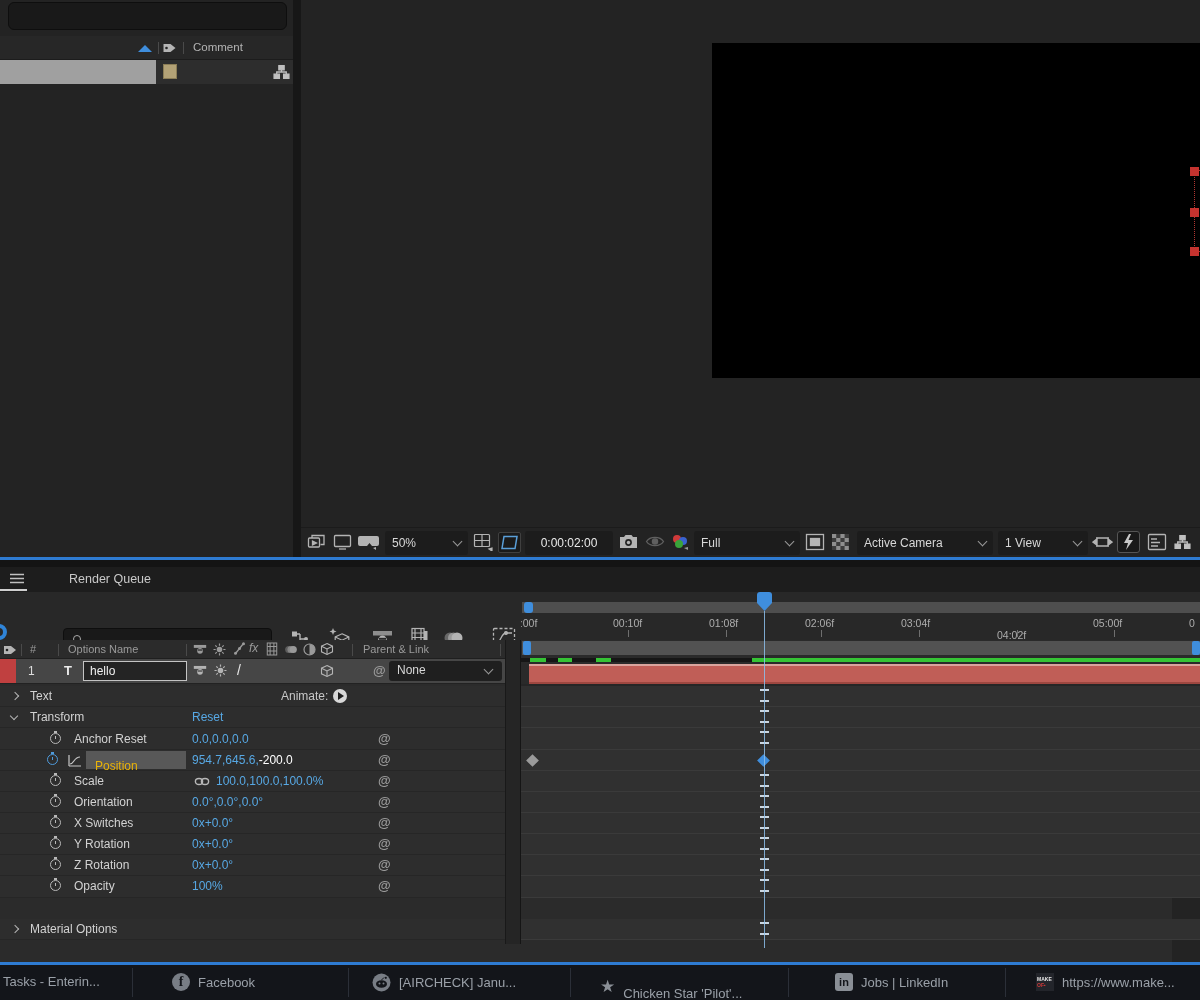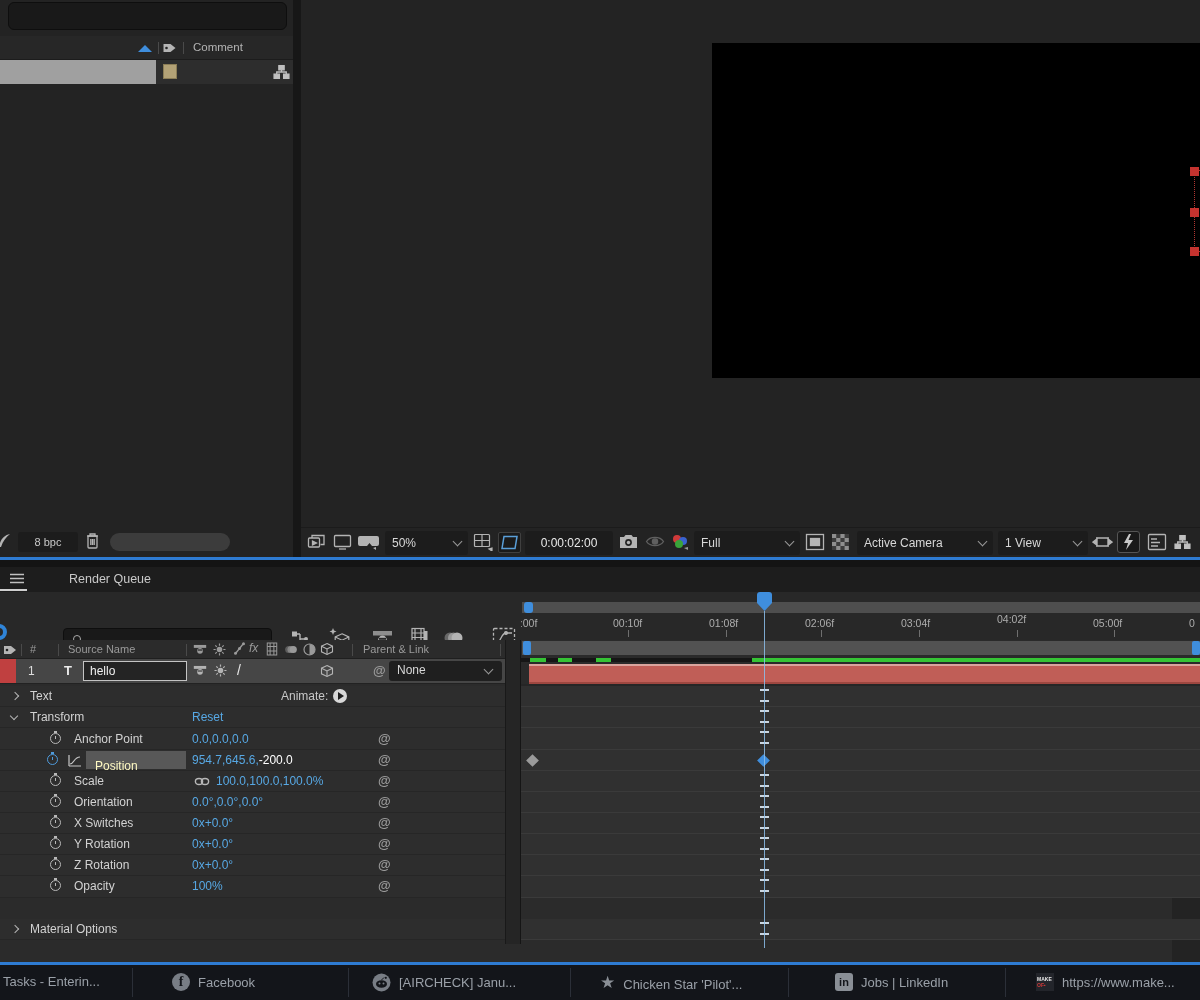--- a/index.html
+++ b/index.html
@@ -78,38 +78,20 @@
     <div class="abs" style="left:0;top:60px;width:295px;height:24px;background:#2d2d2d">
       <div class="abs" style="left:0;top:0;width:156px;height:24px;background:#a0a0a0"></div>
       <div class="abs" style="left:163px;top:4px;width:14px;height:15px;background:#b3a276;border:1px solid #8b7d56"></div>
       <span class="abs" style="left:273px;top:4px">
         <svg width="17" height="16" viewBox="0 0 16 15">
             <use href="#sym-flowchart"></use>
           </svg>
       </span>
     </div>
 
-    <div class="abs" style="left:0;top:529px;width:295px;height:28px;background:#232323">
-      <span class="abs" style="left:-4px;top:3px">
-        <svg width="16" height="18" viewBox="0 0 16 18">
-            <path d="M14 2 C8 3 4 8 3 15 L5 15 C7 9 10 5 14 2 Z" fill="#b4b4b4"></path>
-          </svg>
-      </span>
-      <div class="abs" style="left:18px;top:3px;width:60px;height:20px;background:#1c1c1c;border-radius:3px;text-align:center;line-height:20px;font-size:11px;color:#c8c8c8">
-        <span>8 bpc</span>
-      </div>
-      <span class="abs" style="left:84px;top:2px">
-        <svg width="17" height="20" viewBox="0 0 17 20" stroke="#b4b4b4" stroke-width="1.3" fill="none">
-          <path d="M3 5 h11 M6 5 V3 h5 v2"></path>
-            <rect x="4" y="5" width="9" height="12" rx="1"></rect>
-          <path d="M6.8 8 v6 M8.5 8 v6 M10.2 8 v6"></path>
-        </svg>
-      </span>
-      <div class="abs" style="left:110px;top:4px;width:120px;height:18px;background:#3c3c3c;border-radius:9px"></div>
-    </div>
   </div>
 
   <div class="abs" style="left:293px;top:0;width:8px;height:557px;background:#171717"></div>
 
   <div class="abs" style="left:301px;top:0;width:899px;height:557px;background:#232323">
 
     <div class="abs" style="left:411px;top:43px;width:488px;height:335px;background:#000;overflow:hidden">
 
       <div class="abs" style="left:482px;top:127px;width:236px;height:82px;border:1px dotted #b23430"></div>
       <div class="abs" style="left:480px;top:113px;width:240px;height:90px;color:#fff;font-size:86px;font-weight:bold;letter-spacing:-3px;line-height:90px;text-align:center">hello</div>
@@ -314,21 +296,21 @@
     <div class="abs" style="left:521px;top:25px;width:679px;height:48px;background:#282828;overflow:hidden">
       <div class="abs" style="left:1px;top:10px;width:678px;height:11px;background:#4e4e4e">
         <div class="abs" style="left:2px;top:0;width:9px;height:11px;background:#3f8edd;border-radius:3px"></div>
       </div>
       <div class="abs" style="left:0;top:21px;width:679px;height:27px;font-size:10.5px;color:#adadad">
         <span class="abs" style="left:-7px;top:4px">0:00f</span>
         <span class="abs" style="left:92px;top:4px">00:10f</span>
         <span class="abs" style="left:188px;top:4px">01:08f</span>
         <span class="abs" style="left:284px;top:4px">02:06f</span>
         <span class="abs" style="left:380px;top:4px">03:04f</span>
-        <span class="abs" style="left:476px;top:0">04:02f</span>
+        <span class="abs" style="left:476px;top:16px">04:02f</span>
         <span class="abs" style="left:572px;top:4px">05:00f</span>
         <span class="abs" style="left:668px;top:4px">0</span>
         <span class="abs" style="left:107px;top:17px;width:1px;height:7px;background:#6f6f6f"></span>
         <span class="abs" style="left:205px;top:17px;width:1px;height:7px;background:#6f6f6f"></span>
         <span class="abs" style="left:300px;top:17px;width:1px;height:7px;background:#6f6f6f"></span>
         <span class="abs" style="left:398px;top:17px;width:1px;height:7px;background:#6f6f6f"></span>
         <span class="abs" style="left:496px;top:17px;width:1px;height:7px;background:#6f6f6f"></span>
         <span class="abs" style="left:593px;top:17px;width:1px;height:7px;background:#6f6f6f"></span>
       </div>
     </div>
@@ -349,21 +331,21 @@
 
     <div class="abs" style="left:0;top:73px;width:505px;height:19px;background:#2b2b2b;border-bottom:1px solid #1f1f1f;font-size:11px;color:#9a9a9a">
       <span class="abs" style="left:3px;top:2px">
         <svg width="14" height="15" viewBox="0 0 14 15">
             <use href="#sym-tag"></use>
           </svg>
       </span>
       <span class="hdr-sep" style="left:21px;top:4px"></span>
       <span class="abs" style="left:30px;top:3px">#</span>
       <span class="hdr-sep" style="left:58px;top:4px"></span>
-      <span class="abs" style="left:68px;top:3px">Source Name</span>
+      <span class="abs" style="left:68px;top:3px">Options Name</span>
       <span class="hdr-sep" style="left:186px;top:4px"></span>
 
       <span class="abs" style="left:193px;top:3px">
         <svg width="14" height="13" viewBox="0 0 21 20">
             <rect x="1" y="3" width="19" height="4.5" fill="#9a9a9a"></rect>
             <circle cx="10.5" cy="12" r="4.4" fill="#9a9a9a"></circle>
             <rect x="7" y="9.8" width="7" height="2" fill="#2b2b2b"></rect>
           </svg>
       </span>
       <span class="abs" style="left:213px;top:3px">
@@ -466,40 +448,40 @@
       <span class="abs" style="left:333px;top:3px;width:14px;height:14px;background:#d8d8d8;border-radius:50%">
         <span style="position:absolute;left:5px;top:3px;width:0;height:0;border-top:4px solid transparent;border-bottom:4px solid transparent;border-left:6px solid #1e1e1e"></span>
       </span>
     </div>
 
     <div class="prow" style="top:161px;height:22px">
       <div class="prow-l"></div><div class="prow-r">
           <span class="ibeam" style="left:239px;top:3px"></span>
         </div>
       <span class="sw abs" style="left:50px;top:5px"></span>
-      <span class="abs plabel" style="left:74px;top:4px">Anchor Point</span>
+      <span class="abs plabel" style="left:74px;top:4px">Anchor Reset</span>
       <span class="abs vblue" style="left:192px;top:4px">0.0,0.0,0.0</span>
       <span class="abs pick" style="left:378px;top:3px">@</span>
     </div>
 
     <div class="prow" style="top:183px;height:21px">
       <div class="prow-l"></div>
       <div class="prow-r">
         <span class="kf" style="left:7px;top:6px"></span>
         <span class="kf blue" style="left:238px;top:6px"></span>
       </div>
       <span class="sw blue abs" style="left:47px;top:4px"></span>
       <span class="abs" style="left:68px;top:4px">
         <svg width="14" height="13" viewBox="0 0 14 13" stroke="#c8c8c8" stroke-width="1.2" fill="none">
           <path d="M1 12 h12 M1 12 V1"></path>
             <path d="M2 10 C6 10 6 3 12 3"></path>
         </svg>
       </span>
       <div class="abs" style="left:86px;top:1px;width:100px;height:18px;background:#585858">
-        <span style="position:absolute;left:9px;top:8px;color:#fef9c3">Position</span>
+        <span style="position:absolute;left:9px;top:8px;color:#eab308">Position</span>
       </div>
       <span class="abs" style="left:192px;top:3px">
         <span class="vblue">954.7,645.6,</span><span style="color:#fff">-200.0</span>
       </span>
       <span class="abs pick" style="left:378px;top:2px">@</span>
     </div>
 
     <div class="prow" style="top:204px;height:21px">
       <div class="prow-l"></div><div class="prow-r">
           <span class="ibeam" style="left:239px;top:3px"></span>
@@ -610,21 +592,21 @@
             <circle cx="11.5" cy="10.5" r="1" fill="#787d85"></circle>
           <circle cx="13.8" cy="4.8" r="1.1" fill="#13151a"></circle>
             <path d="M9.5 7 L12 4.5" stroke="#13151a" stroke-width="1"></path>
         </svg>
       </span>
       <span>[AIRCHECK] Janu...</span>
     </div>
 
     <div class="abs" style="left:600px;top:7px;display:flex;align-items:center;gap:8px">
       <span style="color:#8a8f96;font-size:17px;line-height:19px">★</span>
-      <span style="margin-top:5px">Chicken Star 'Pilot'...</span>
+      <span style="margin-top:14px">Chicken Star 'Pilot'...</span>
     </div>
 
     <div class="abs" style="left:835px;top:8px;display:flex;align-items:center;gap:8px">
       <span style="width:18px;height:18px;background:#8a8f96;border-radius:3px;color:#13151a;font-weight:bold;font-size:11px;text-align:center;line-height:18px">in</span>
       <span>Jobs | LinkedIn</span>
     </div>
 
     <div class="abs" style="left:1036px;top:8px;display:flex;align-items:center;gap:8px">
       <span style="width:18px;height:18px;background:#23252b;display:flex;flex-direction:column;justify-content:center;padding-left:1px">
         <span style="font-size:5px;font-weight:bold;color:#e8e8e8;line-height:6px">MAKE</span>

